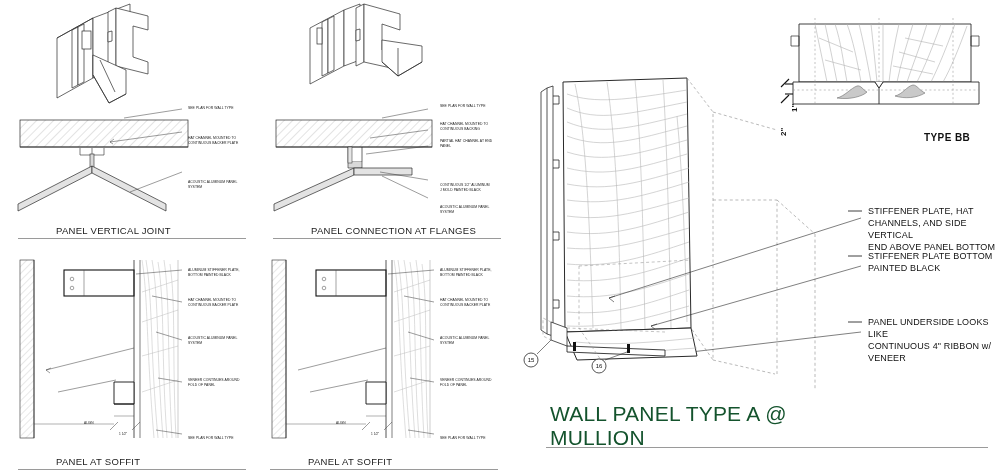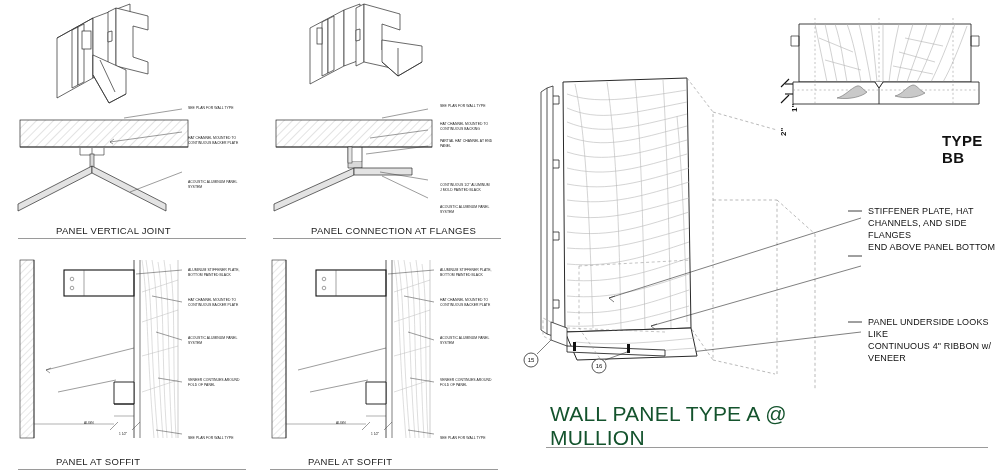--- a/index.html
+++ b/index.html
@@ -43,25 +43,24 @@
     color: #14532d;
     letter-spacing: 0.2px;
   }
   .main-title-rule {
     position: absolute;
     height: 0;
     border-top: 1px solid #9a9a9a;
   }
   .type-label {
     position: absolute;
-    font-size: 15px;
+    font-size: 10px;
     font-weight: bold;
     letter-spacing: 0.4px;
     color: #111;
-    margin-left: 18px;
   }
 
   
   .anno {
     position: absolute;
     font-size: 3.4px;
     line-height: 1.42;
     color: #151515;
     white-space: pre-line;
     letter-spacing: 0.05px;
@@ -456,22 +455,24 @@
   <div class="bubble-num" style="left:593px; top:363px;">16</div>
 
   <svg class="abs" style="left:848px; top:200px;" width="24" height="130" viewBox="0 0 24 130">
     <g stroke="#2a2a2a" stroke-width="0.9">
       <line x1="0" y1="11" x2="14" y2="11"></line>
       <line x1="0" y1="56" x2="14" y2="56"></line>
       <line x1="0" y1="122" x2="14" y2="122"></line>
     </g>
   </svg>
   <div class="anno-lg" style="left:868px; top:205px; width:132px;">STIFFENER PLATE, HAT
-CHANNELS, AND SIDE FLANGES
+CHANNELS, AND SIDE VERTICAL
 END ABOVE PANEL BOTTOM</div>
+  <div class="anno-lg" style="left:868px; top:250px; width:132px;">STIFFENER PLATE BOTTOM
+PAINTED BLACK</div>
   <div class="anno-lg" style="left:868px; top:316px; width:132px;">PANEL UNDERSIDE LOOKS LIKE
 CONTINUOUS 4" RIBBON w/
 VENEER</div>
 
   <div class="main-title" style="left:550px; top:402px; white-space:pre-line;">WALL PANEL TYPE A @
 MULLION</div>
   <div class="main-title-rule" style="left:546px; top:447px; width:442px;"></div>
 
 </div>
 

